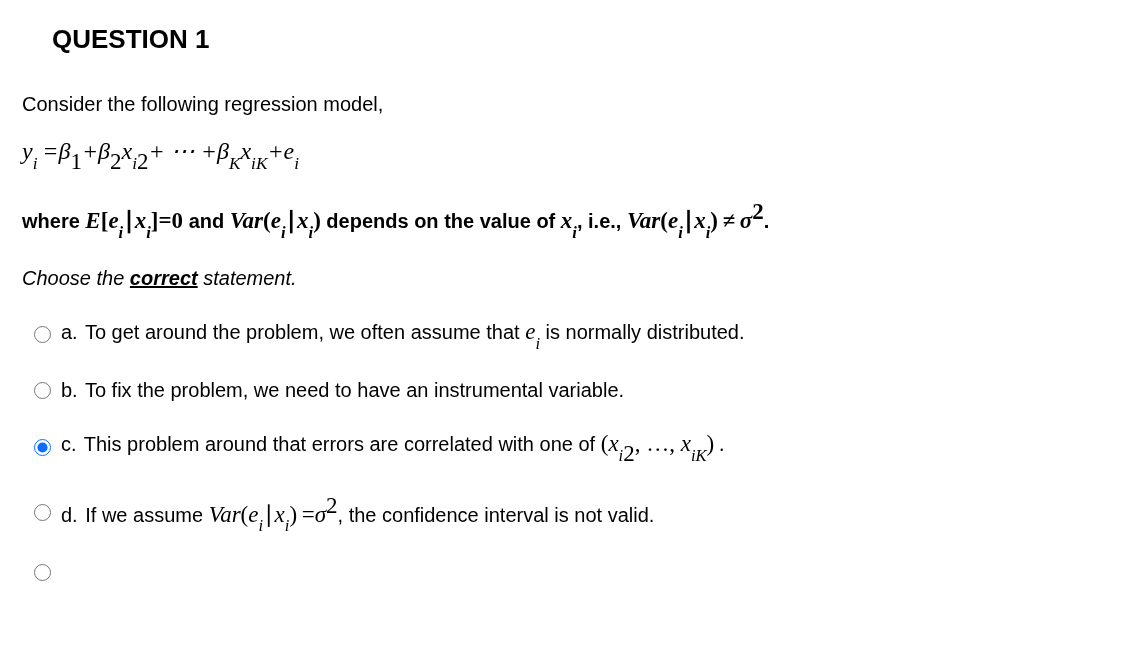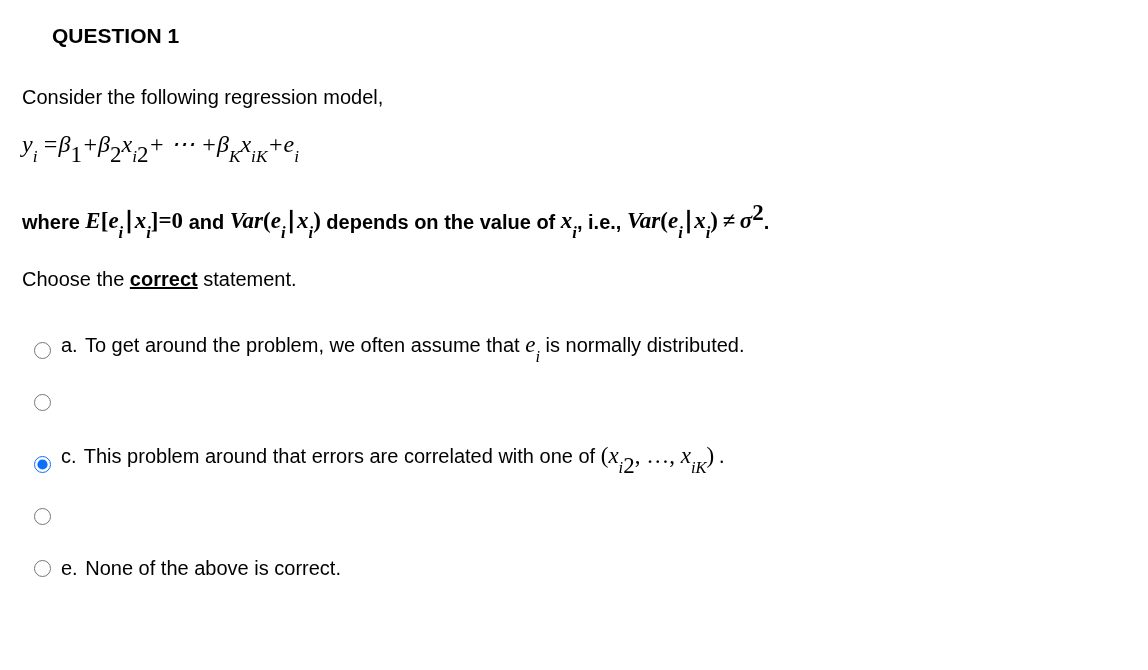--- a/index.html
+++ b/index.html
@@ -6,48 +6,49 @@
       font-family: Arial, Helvetica, sans-serif;
       font-size: 20px;
       color: #000;
       padding: 20px 20px 20px 22px;
       max-width: 1148px;
       margin: 0;
       line-height: 1.5;
     }
     .qtitle {
       font-weight: bold;
-      font-size: 21px;
+      font-size: 26px;
       margin-left: 30px;
       margin-bottom: 30px;
     }
     .intro {
       margin-bottom: 14px;
     }
     .eqline {
       font-family: 'Times New Roman', serif;
       font-style: italic;
       font-size: 24px;
-      margin-bottom: 28px;
+      margin-bottom: 20px;
       white-space: nowrap;
     }
     .whereline {
       margin-bottom: 22px;
       white-space: nowrap;
       font-weight: bold;
     }
     .chooseline {
-      margin-bottom: 34px;
+      margin-bottom: 22px;
+      font-style: italic;
     }
     .underline {
       text-decoration: underline;
     }
     .opt {
       display: flex;
-      align-items: flex-end;
+      align-items: center;
       margin-bottom: 22px;
       margin-left: 12px;
       gap: 6px;
     }
     .radio {
       flex: 0 0 auto;
       position: relative;
       top: 2px;
     }
     input[type="radio"] {
@@ -111,34 +112,39 @@
   <span>
     <span class="optletter">a.</span>
     <span>To get around the problem, we often assume that </span>
     <span class="mi">e<span class="sub">i</span></span>
     <span> is normally distributed.</span>
   </span>
 </div>
 
 <div class="opt">
   <span class="radio"><input type="radio" name="q1" style=""></span>
+  <span>
+    <span class="optletter">b.</span>
+    <span>To fix the problem, we need to have an instrumental variable.</span>
+  </span>
 </div>
 
 <div class="opt">
   <span class="radio"><input type="radio" name="q1" checked="" style=""></span>
   <span>
     <span class="optletter">c.</span>
     <span>This problem around that errors are correlated with one of </span>
     <span class="mr" style="font-size:23px;">(</span><span class="mi">x<span class="sub">i<span class="mr">2</span></span></span><span class="mr" style="font-size:23px;">, </span><span class="mr" style="font-size:23px;">…</span><span class="mr" style="font-size:23px;">, </span><span class="mi">x<span class="sub">iK</span></span><span class="mr" style="font-size:23px;">)</span><span class="mr" style="font-size:20px;"> .</span>
   </span>
 </div>
 
 <div class="opt">
   <span class="radio"><input type="radio" name="q1" style=""></span>
+  <span>
+    <span class="optletter">d.</span>
+    <span>If we assume </span>
+    <span class="mi">Var<span class="mr">(</span>e<span class="sub">i</span><span class="mr">∣</span>x<span class="sub">i</span><span class="mr">)</span> <span class="mr">=</span>σ<span class="sup"><span class="mr">2</span></span></span><span>, the confidence interval is not valid.</span>
+  </span>
 </div>
 
 <div class="opt">
   <span class="radio"><input type="radio" name="q1" style=""></span>
-  <span>
-    <span class="optletter">e.</span>
-    <span>None of the above is correct.</span>
-  </span>
 </div>
 
 </body></html>

